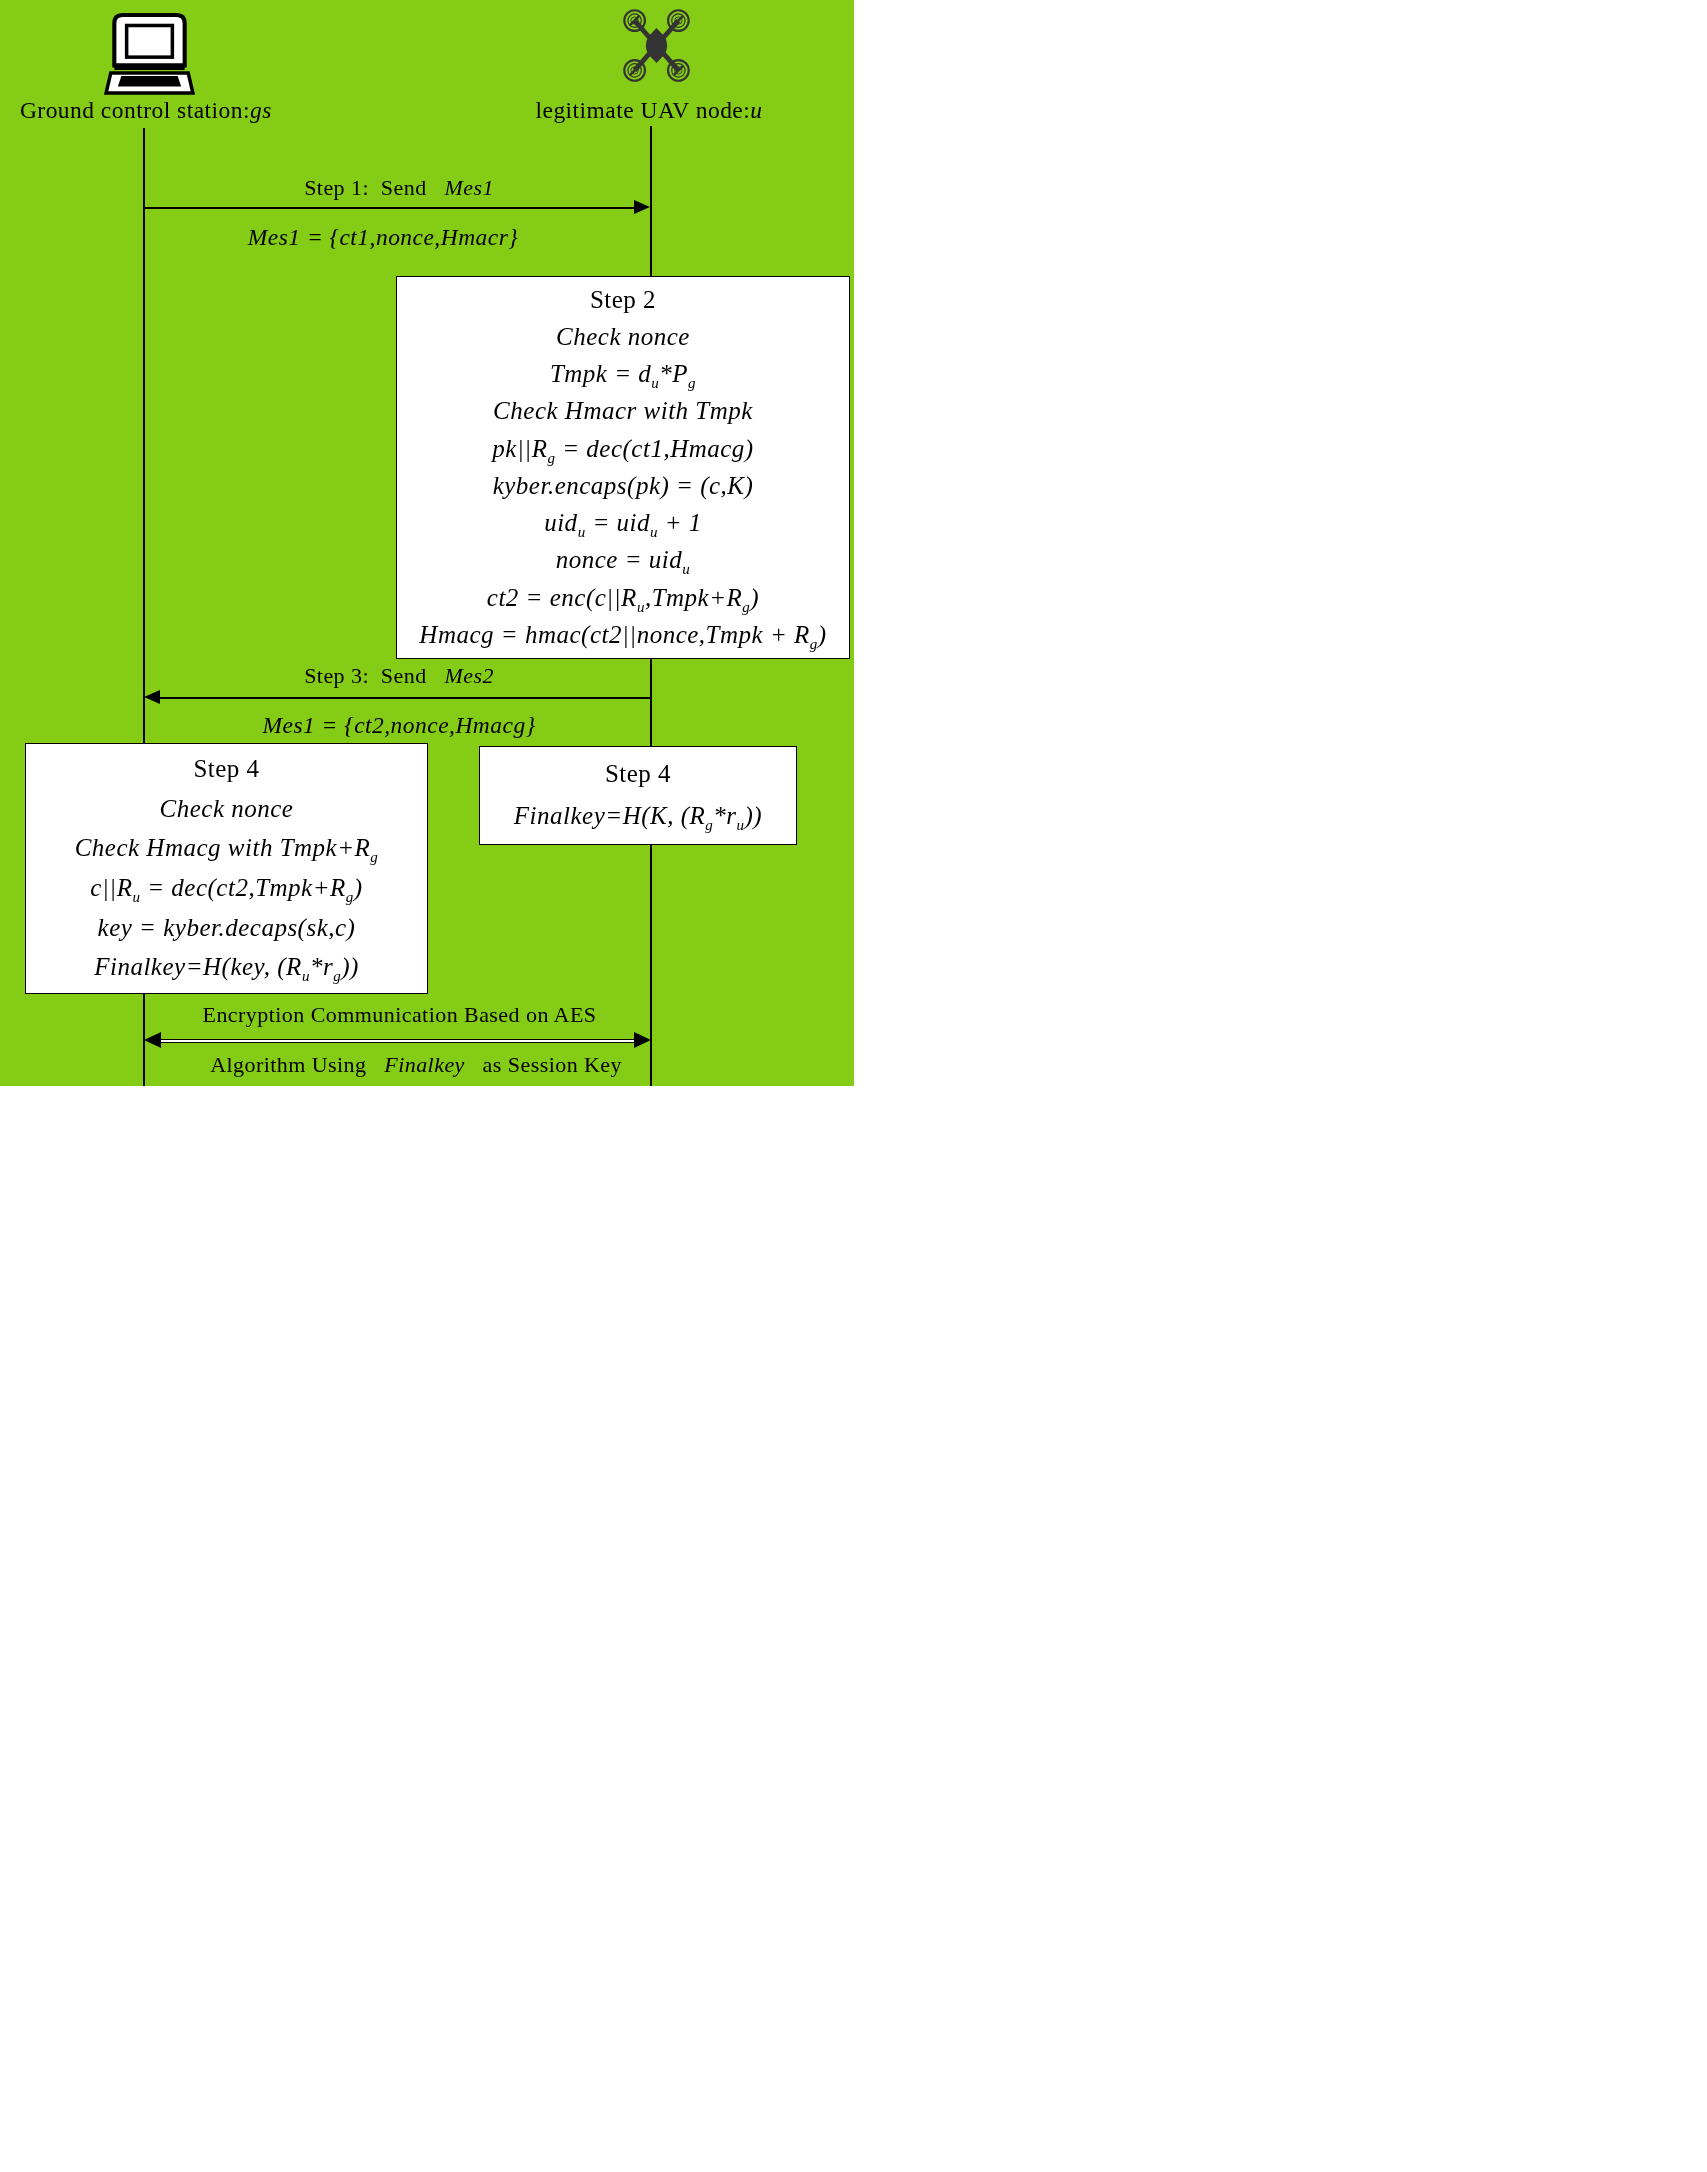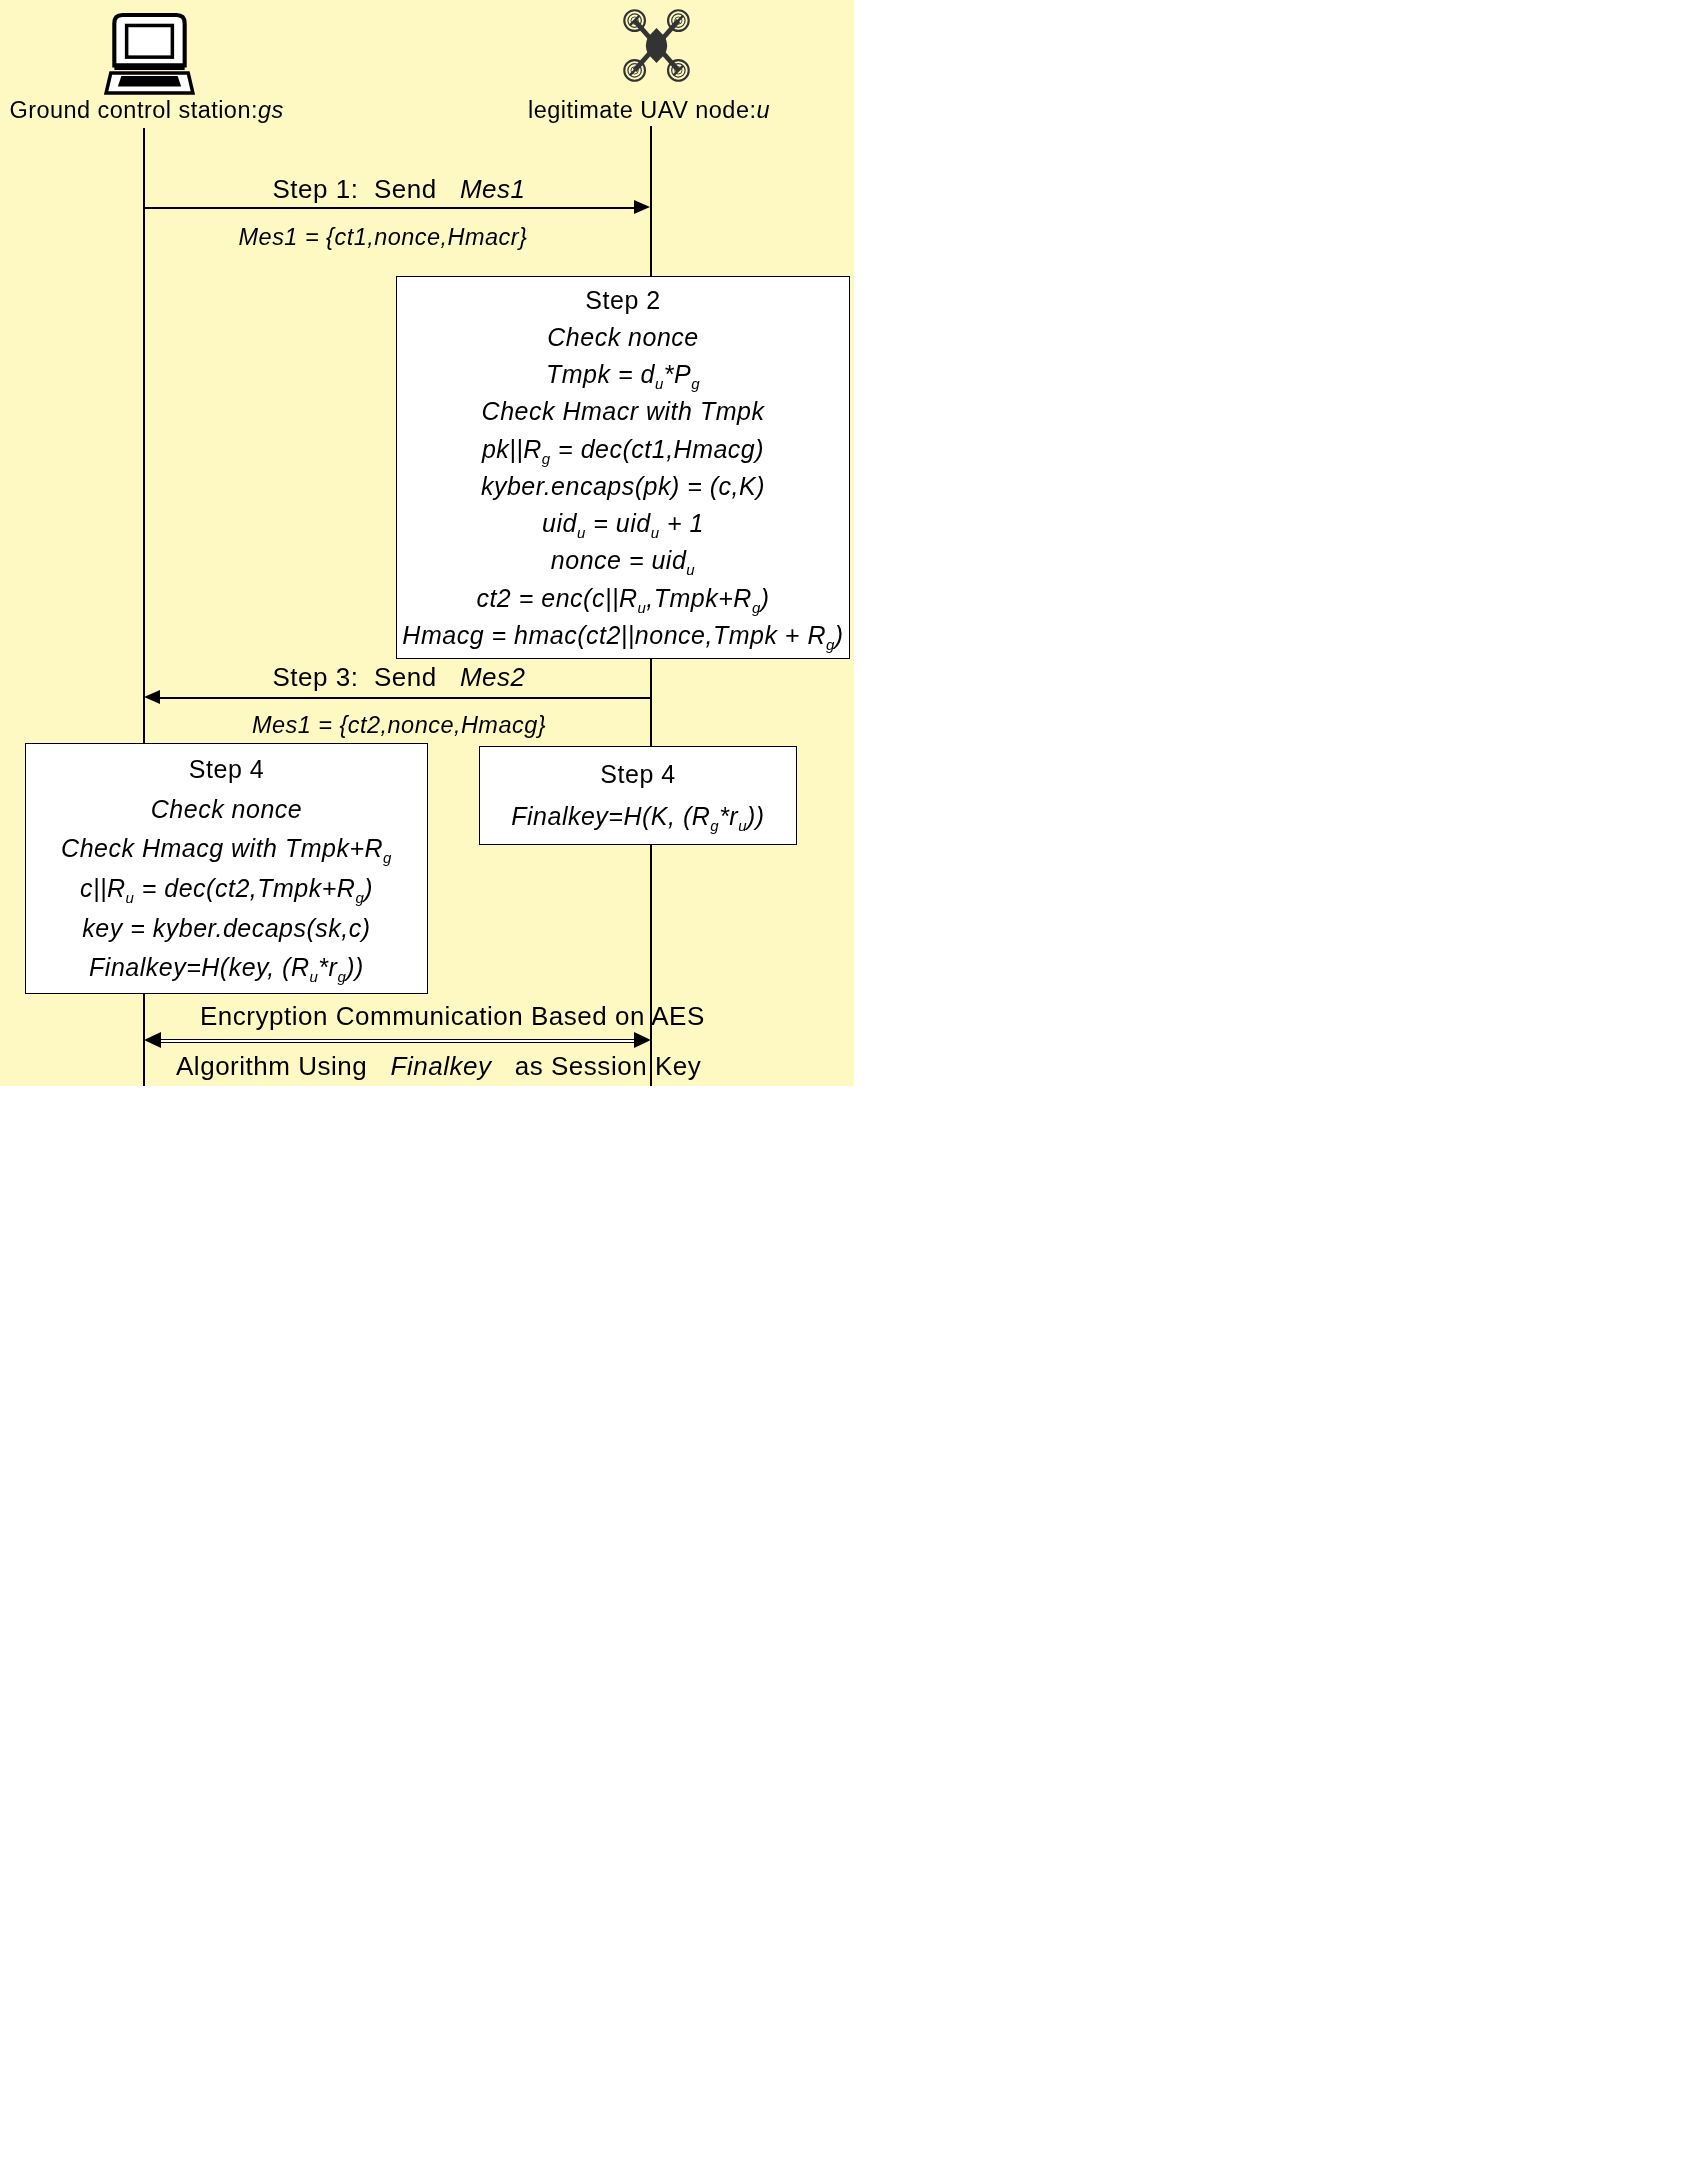--- a/index.html
+++ b/index.html
@@ -1,17 +1,17 @@
 <!DOCTYPE html>
 <html style="font-size:9.4px"><head>
 <meta charset="utf-8">
 <style>
   html,body{margin:0;padding:0;background:#fff;}
-  #canvas{position:relative;width:854px;height:1086px;background:#fef9c3;overflow:hidden;
-          font-family:Liberation Sans, sans-serif;color:#000;}
+  #canvas{position:relative;width:854px;height:1086px;background:#84cc16;overflow:hidden;
+          font-family:Liberation Serif, serif;color:#000;}
   .line{position:absolute;white-space:pre;text-align:center;font-style:italic;
         letter-spacing:.02em;line-height:1.15;}
   .line .rm{font-style:normal;}
   sub{font-size:.6em;line-height:0;font-style:italic;}
   .lifeline{position:absolute;width:1.8px;background:#000;z-index:1;}
   .arrowline{position:absolute;height:1.8px;background:#000;z-index:2;}
   .head{position:absolute;width:0;height:0;z-index:2;}
   .head.right{border-top:7.6px solid transparent;border-bottom:7.6px solid transparent;
               border-left:16.4px solid #000;}
   .head.left{border-top:7.6px solid transparent;border-bottom:7.6px solid transparent;
@@ -20,21 +20,21 @@
                  border-right:17.6px solid #000;}
   .head.big-right{border-top:8.8px solid transparent;border-bottom:8.8px solid transparent;
                   border-left:17.6px solid #000;}
   .dblline{position:absolute;height:1.8px;background:#fff;border-top:1.5px solid #000;
            border-bottom:1.5px solid #000;z-index:2;}
   .box{position:absolute;border:1.8px solid #000;background:#fff;z-index:3;
        display:flex;flex-direction:column;justify-content:space-evenly;align-items:center;}
   .box .bline{position:static;width:100%;}
   .lbl{z-index:4;}
   .icon{position:absolute;z-index:2;}
-  .f36{font-size:25px;} .f38{font-size:26px;} .f40{font-size:23.5px;}
+  .f36{font-size:25px;} .f38{font-size:22px;} .f40{font-size:23.5px;}
 </style>
 </head>
 <body>
 
 <div id="canvas">
 
   <svg class="icon" style="left:101px;top:11.7px;" width="97" height="85" viewBox="0 0 160 145">
     <path d="M34 5 h92 q14 0 14 14 v72 H20 V19 q0 -14 14 -14 z" fill="#fff" stroke="#000" stroke-width="7"></path>
     <rect x="41" y="23" width="78" height="54" fill="#fff" stroke="#000" stroke-width="6"></rect>
     <rect x="20" y="92" width="120" height="7" fill="#000"></rect>

